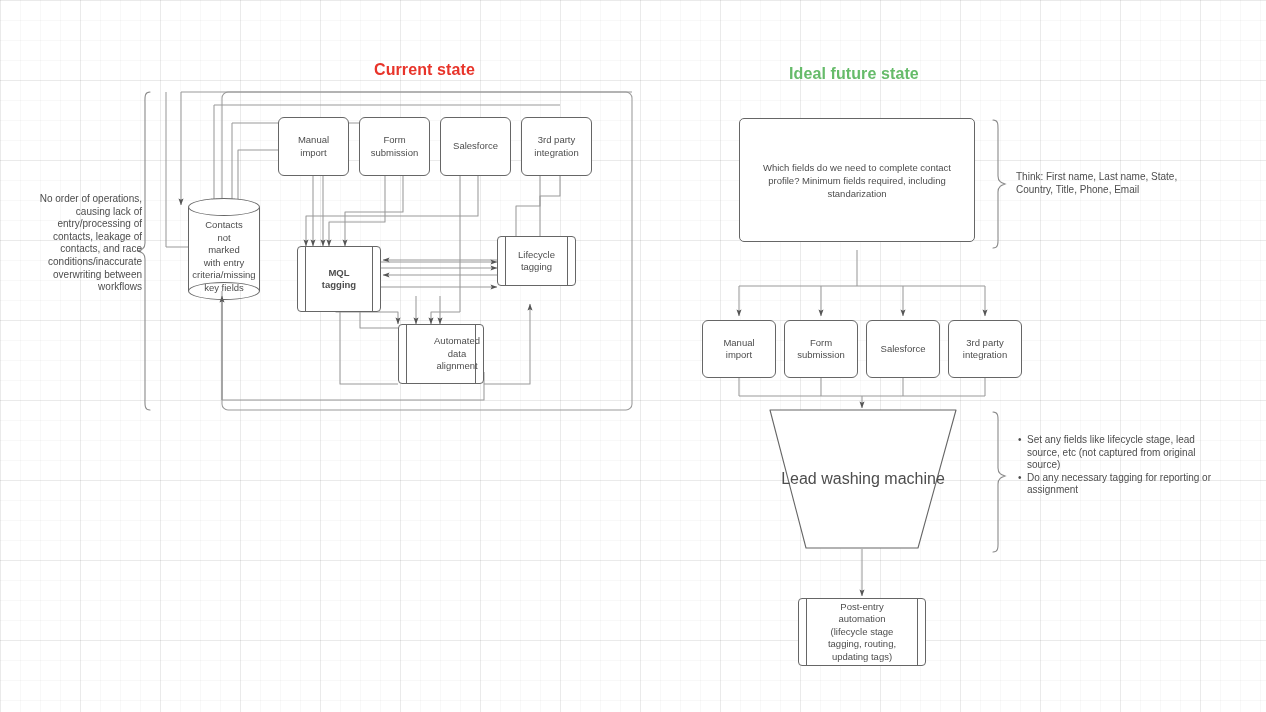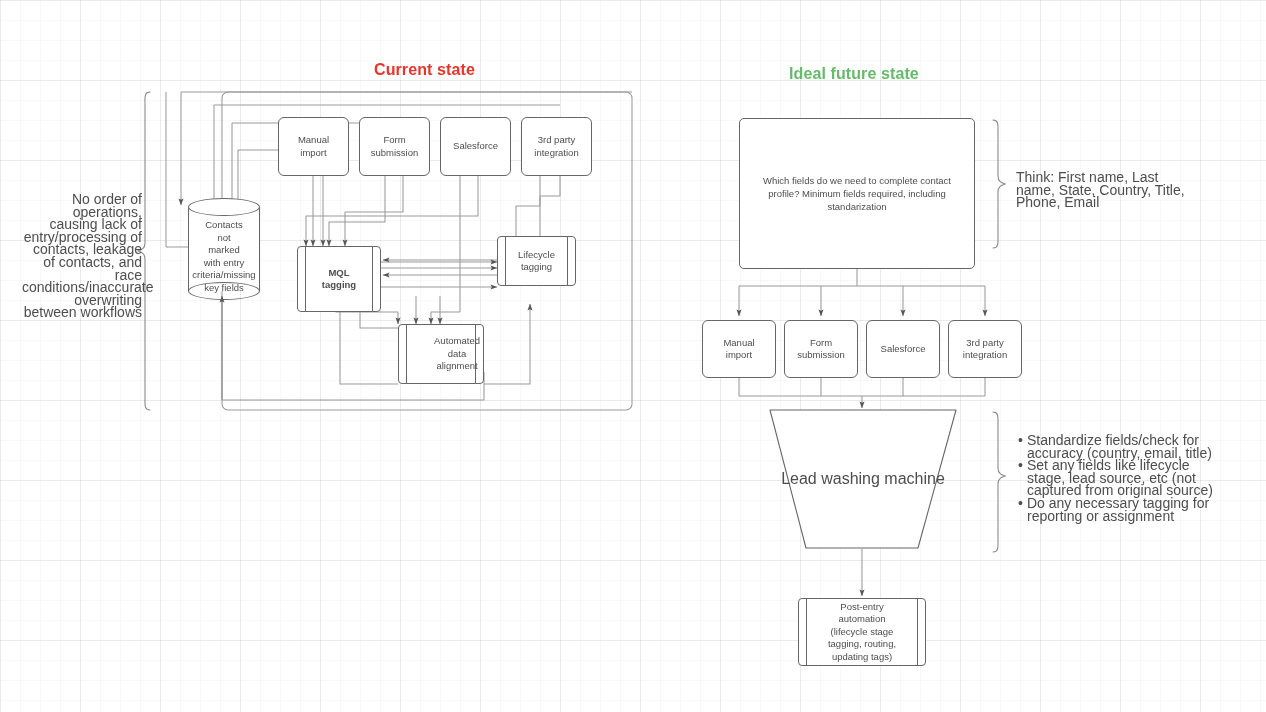--- a/index.html
+++ b/index.html
@@ -125,21 +125,21 @@
     position: absolute;
     font-size: 16px;
     font-weight: bold;
     letter-spacing: 0.1px;
     white-space: nowrap;
     z-index: 4;
   }
   .annotation {
     position: absolute;
     color: #4d4d4d;
-    font-size: 14px;
+    font-size: 10px;
     line-height: 12.6px;
     z-index: 4;
   }
   .annotation.right-align { text-align: right; }
   .bullets {
     margin: 0;
     padding: 0 0 0 11px;
     list-style: none;
   }
   .bullets li {
@@ -284,21 +284,21 @@
   <div class="node process" style="left:497px; top:236px; width:79px; height:50px;">
     <span class="label">Lifecycle
 tagging</span>
   </div>
   <div class="node process" style="left:398px; top:324px; width:86px; height:60px;padding-left:32px;">
     <span class="label">Automated
 data
 alignment</span>
   </div>
 
-  <div class="node big" style="left:739px; top:118px; width:236px; height:151px;text-align:center;">
+  <div class="node big" style="left:739px; top:118px; width:236px; height:124px;text-align:center;">
     <span class="label" style="font-size:9.5px; line-height:13px; padding:0 22px;">Which fields do we need to complete contact profile? Minimum fields required, including standarization</span>
   </div>
 
   <div class="annotation" style="left:1016px; top:171px; width:185px;">Think: First name, Last name, State, Country, Title, Phone, Email</div>
 
   <div class="node" style="left:702px; top:320px; width:74px; height:58px;">
     <span class="label">Manual
 import</span>
   </div>
   <div class="node" style="left:784px; top:320px; width:74px; height:58px;">
@@ -311,21 +311,20 @@
   <div class="node" style="left:948px; top:320px; width:74px; height:58px;">
     <span class="label">3rd party
 integration</span>
   </div>
 
   <div class="trapezoid" style="left:770px; top:410px; width:186px; height:138px;">
     <div class="tz-text">Lead washing machine</div>
   </div>
 
   <ul class="bullets annotation" style="left:1016px; top:434px; width:196px;">
-    <li>Standardize fields/check for accuracy (country, email, title)</li>
     <li>Set any fields like lifecycle stage, lead source, etc (not captured from original source)</li>
     <li>Do any necessary tagging for reporting or assignment</li>
   </ul>
 
   <div class="node process" style="left:798px; top:598px; width:128px; height:68px;">
     <span class="label">Post-entry
 automation
 (lifecycle stage
 tagging, routing,
 updating tags)</span>

